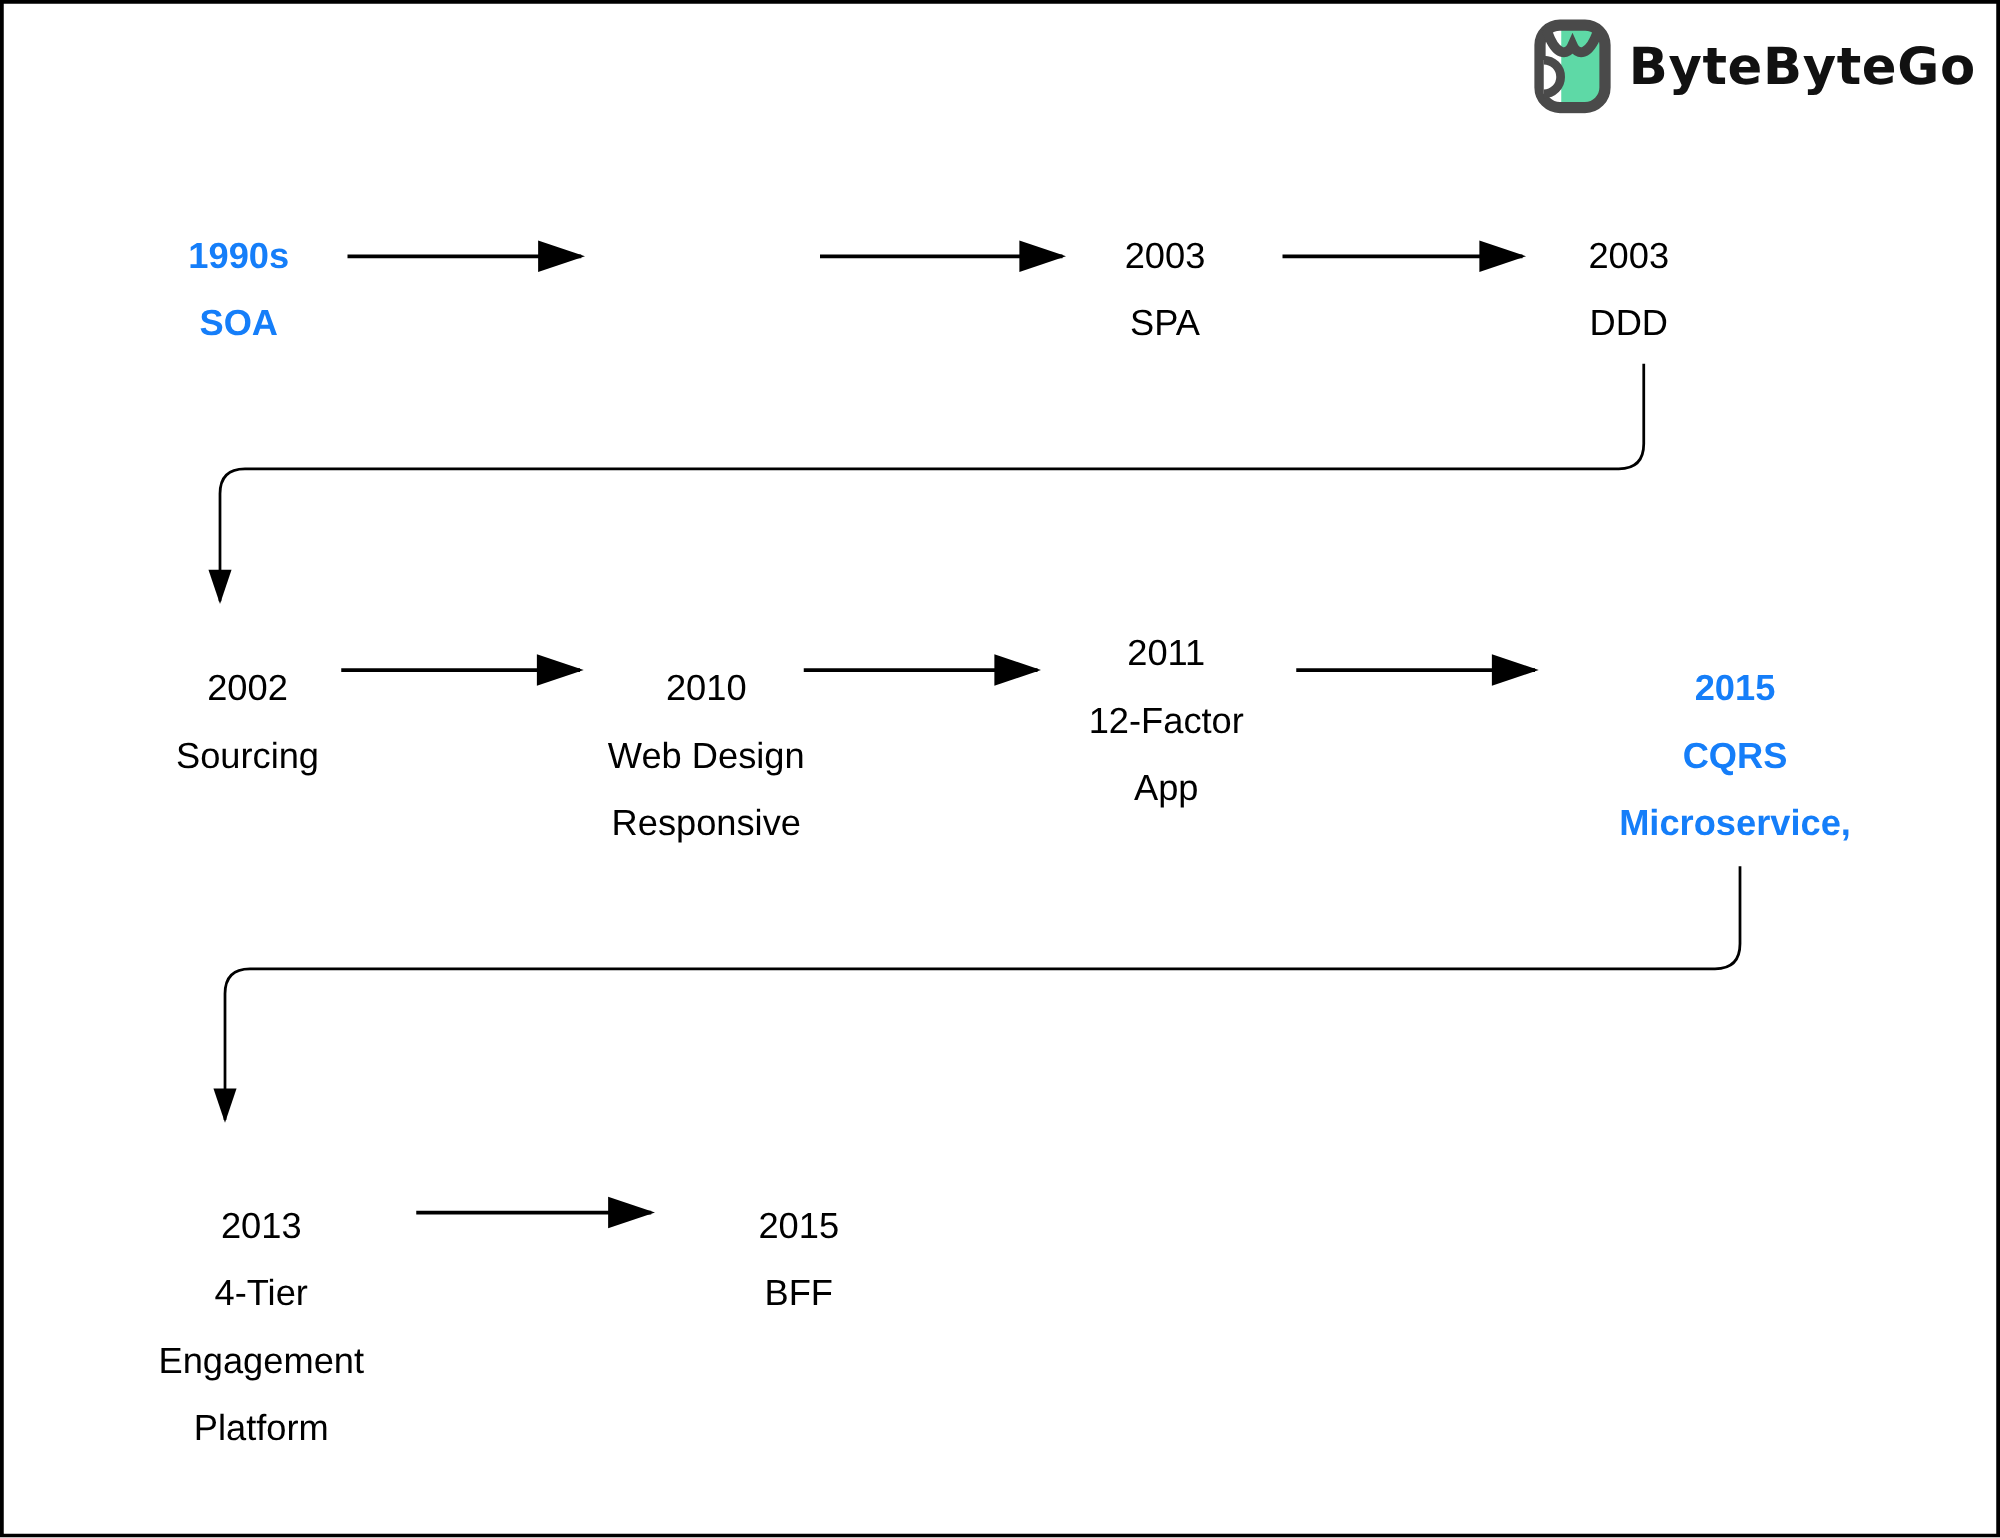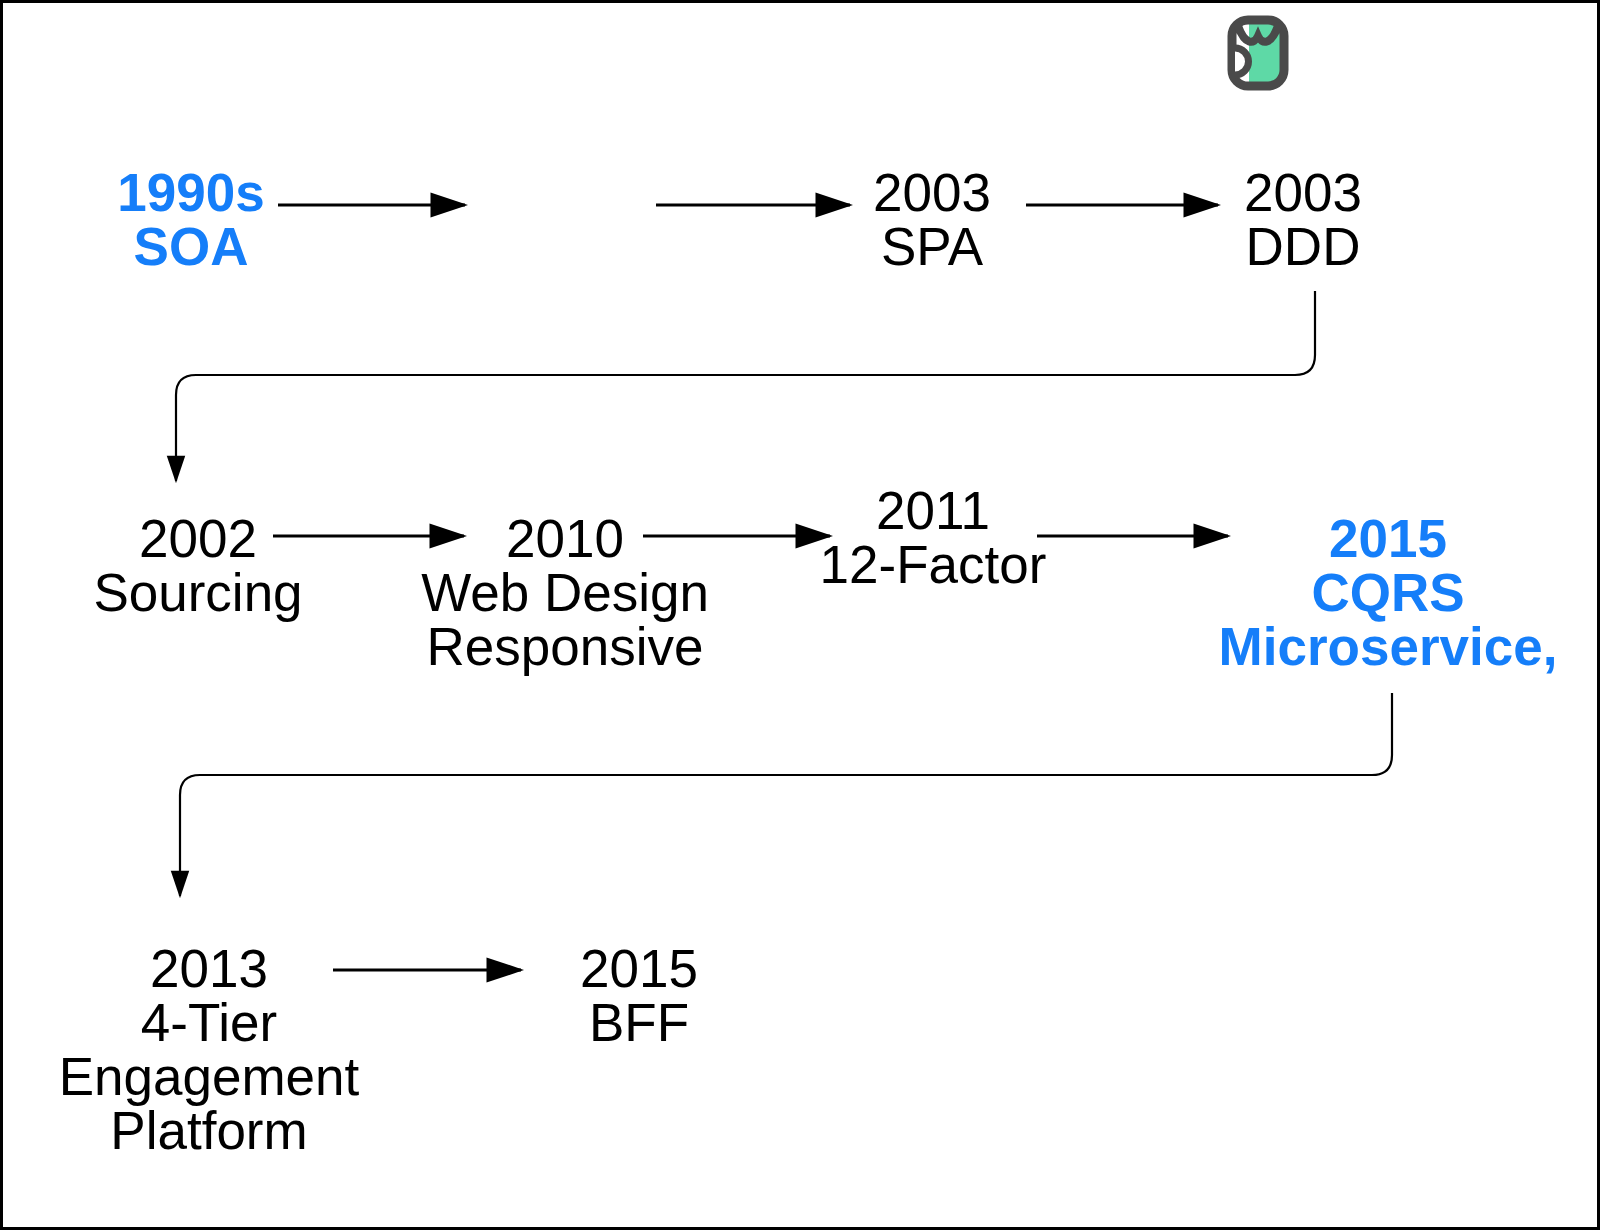--- a/index.html
+++ b/index.html
@@ -17,22 +17,23 @@
     position: absolute;
     left: 0; top: 0;
     width: 1600px; height: 1230px;
   }
   .node {
     position: absolute;
     transform: translateX(-50%);
     text-align: center;
     white-space: nowrap;
     color: #000;
-    font-size: 53px;
+    font-size: 29px;
     line-height: 54px;
+    margin-top: 12px;
   }
   .node .line { display: block; }
   .hl { color: var(--hl, #157ef9); font-weight: 700; }
   #brand {
     position: absolute;
     left: 1224px;
     top: 12px;
     display: flex;
     align-items: center;
     gap: 14px;
@@ -72,20 +73,21 @@
     <line x1="330" y1="967" x2="518" y2="967" stroke="#000" stroke-width="3" marker-end="url(#ah)"></line>
   </svg>
 
   <div id="brand">
     <svg width="62" height="76" viewBox="0 0 62 76" xmlns="http://www.w3.org/2000/svg">
       <path d="M22 8 h22 q12 0 12 15 v30 q0 15 -15 15 h-19 z" fill="#5ed9a6"></path>
       <rect x="5" y="5" width="52" height="66" rx="16" fill="none" stroke="#4a4a4a" stroke-width="9"></rect>
       <path d="M11 11 C 18 30, 27 30, 31 21 C 35 30, 44 30, 51 11" fill="none" stroke="#4a4a4a" stroke-width="8" stroke-linecap="round"></path>
       <path d="M8 33 a13 13 0 0 1 0 27" fill="#fff" stroke="#4a4a4a" stroke-width="7"></path>
     </svg>
+    <span class="brand-text">ByteByteGo</span>
   </div>
 
   <div class="node" style="left:188px; top:163px;">
     <span class="line hl">1990s</span>
     <span class="line hl">SOA</span>
   </div>
   <div class="node" style="left:929px; top:163px;">
     <span class="line">2003</span>
     <span class="line">SPA</span>
   </div>
@@ -99,20 +101,21 @@
     <span class="line">Sourcing</span>
   </div>
   <div class="node" style="left:562px; top:509px;">
     <span class="line">2010</span>
     <span class="line">Web Design</span>
     <span class="line">Responsive</span>
   </div>
   <div class="node" style="left:930px; top:481px;">
     <span class="line">2011</span>
     <span class="line">12-Factor</span>
+    <span class="line">App</span>
   </div>
   <div class="node" style="left:1385px; top:509px;">
     <span class="line hl">2015</span>
     <span class="line hl">CQRS</span>
     <span class="line hl">Microservice,</span>
   </div>
 
   <div class="node" style="left:206px; top:939px;">
     <span class="line">2013</span>
     <span class="line">4-Tier</span>

